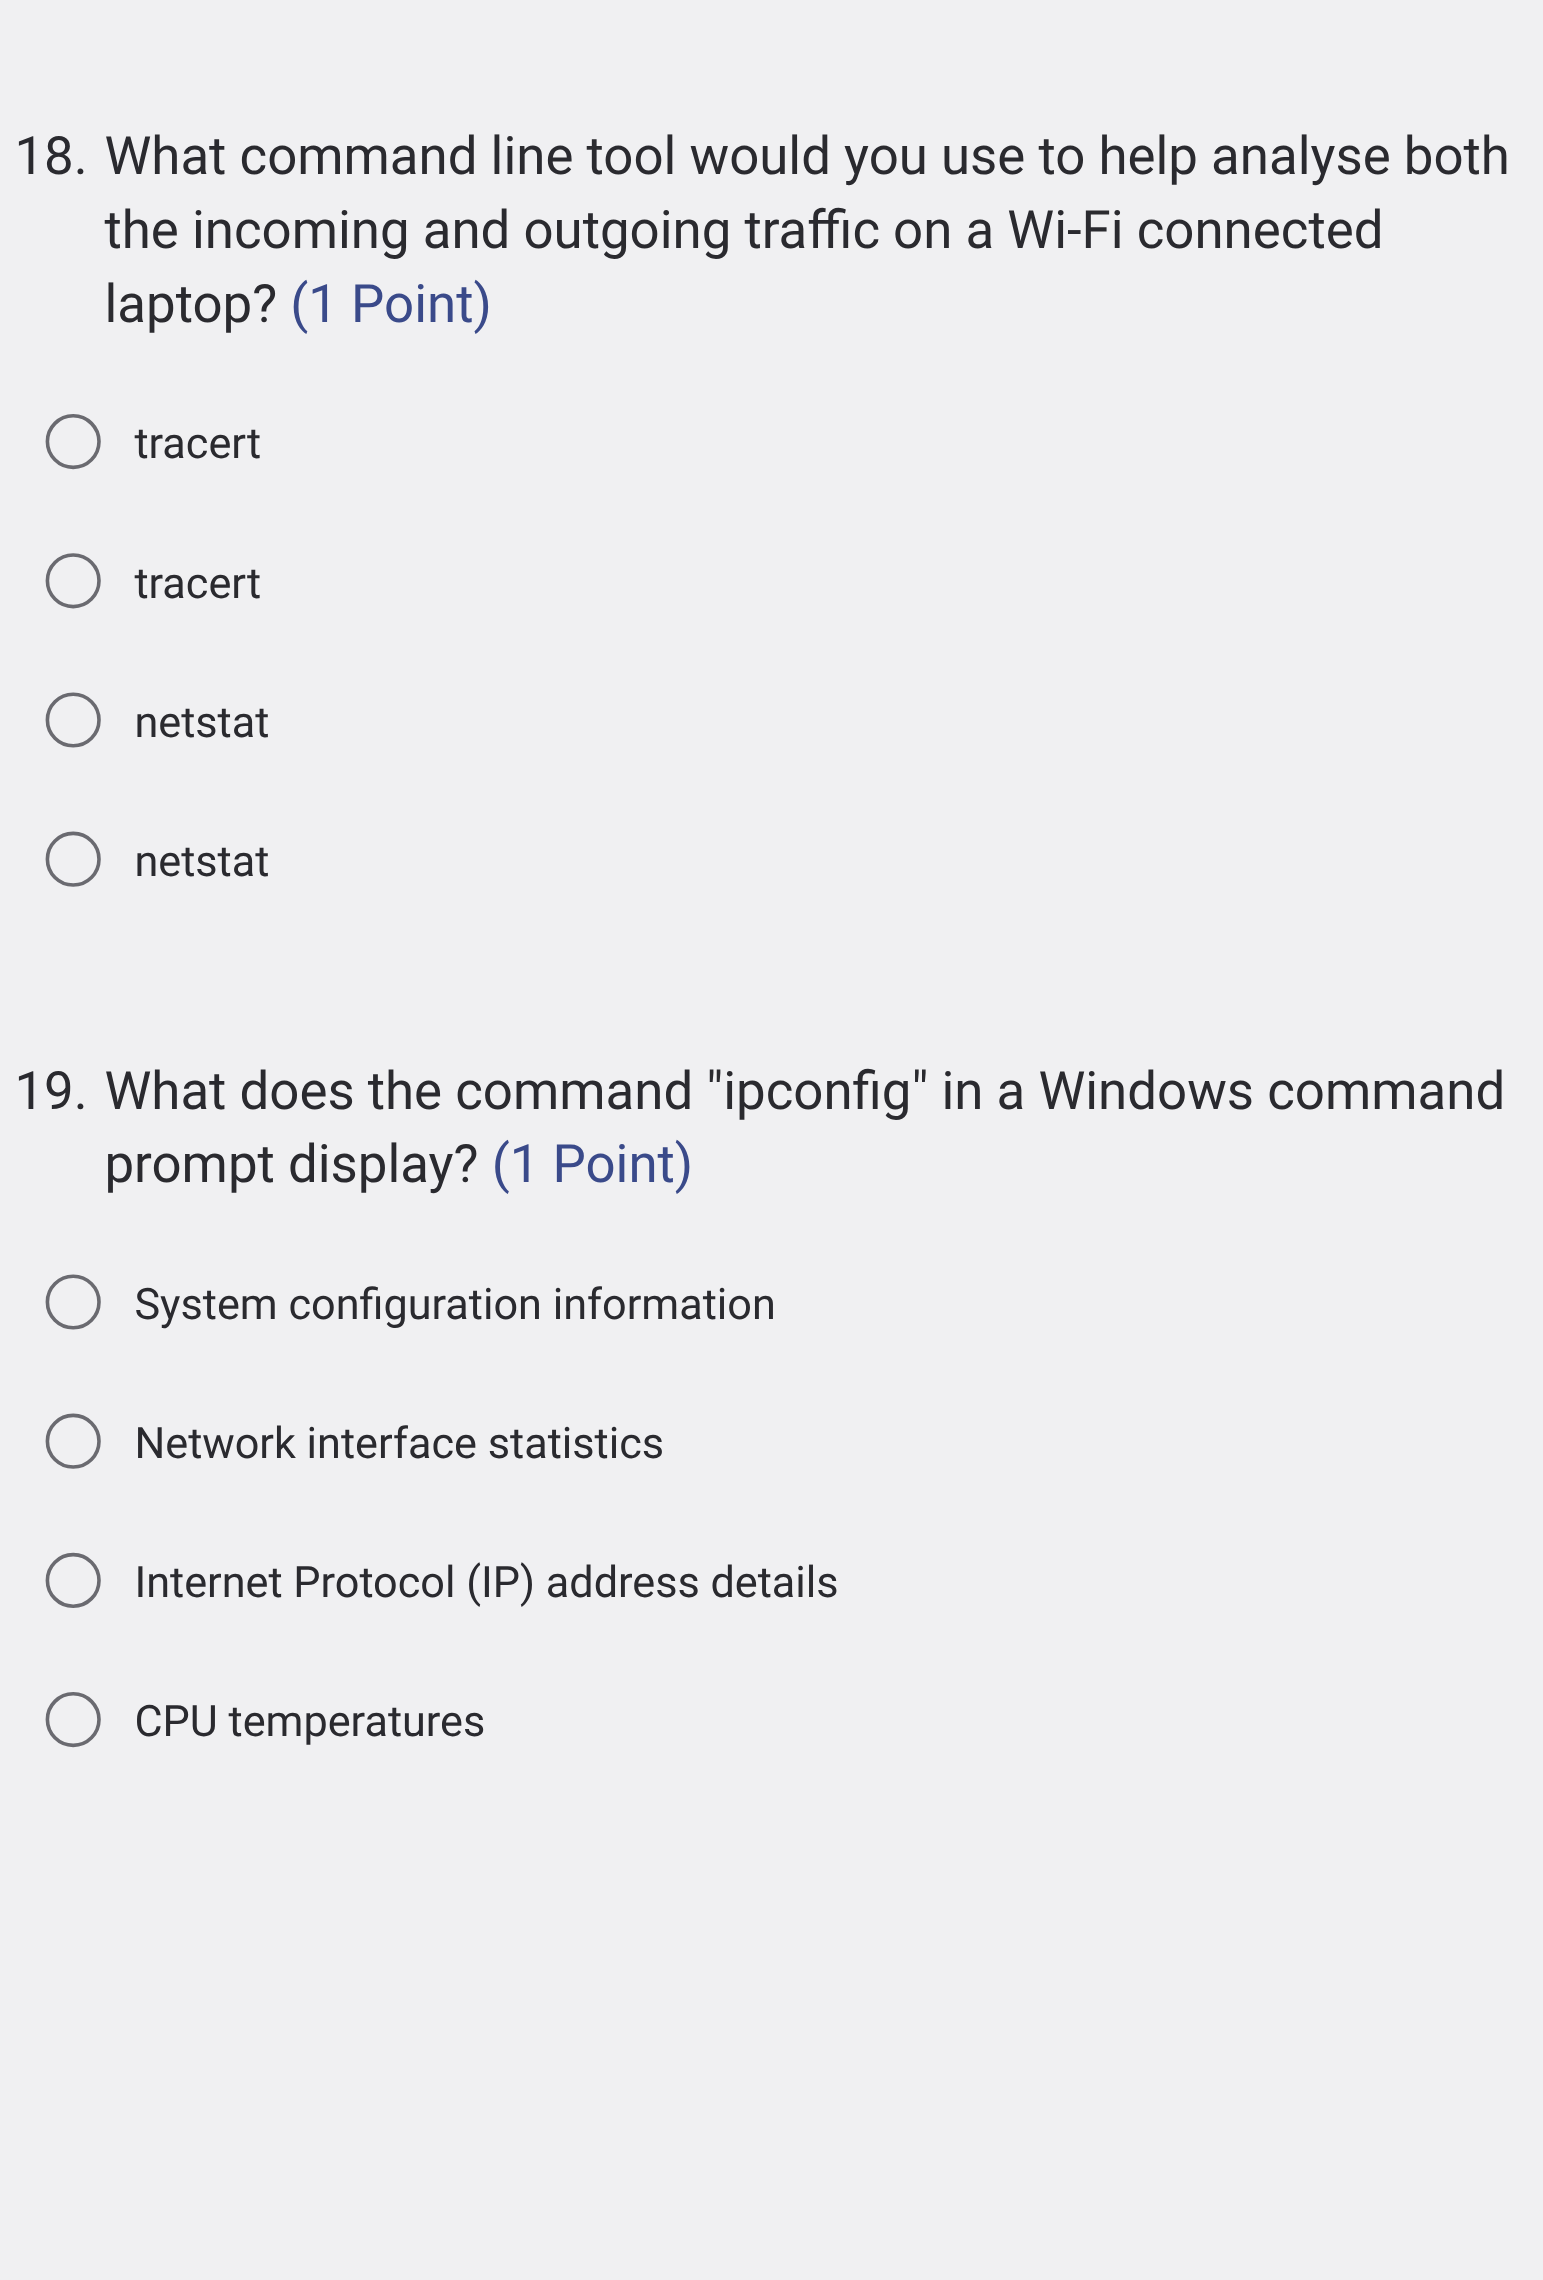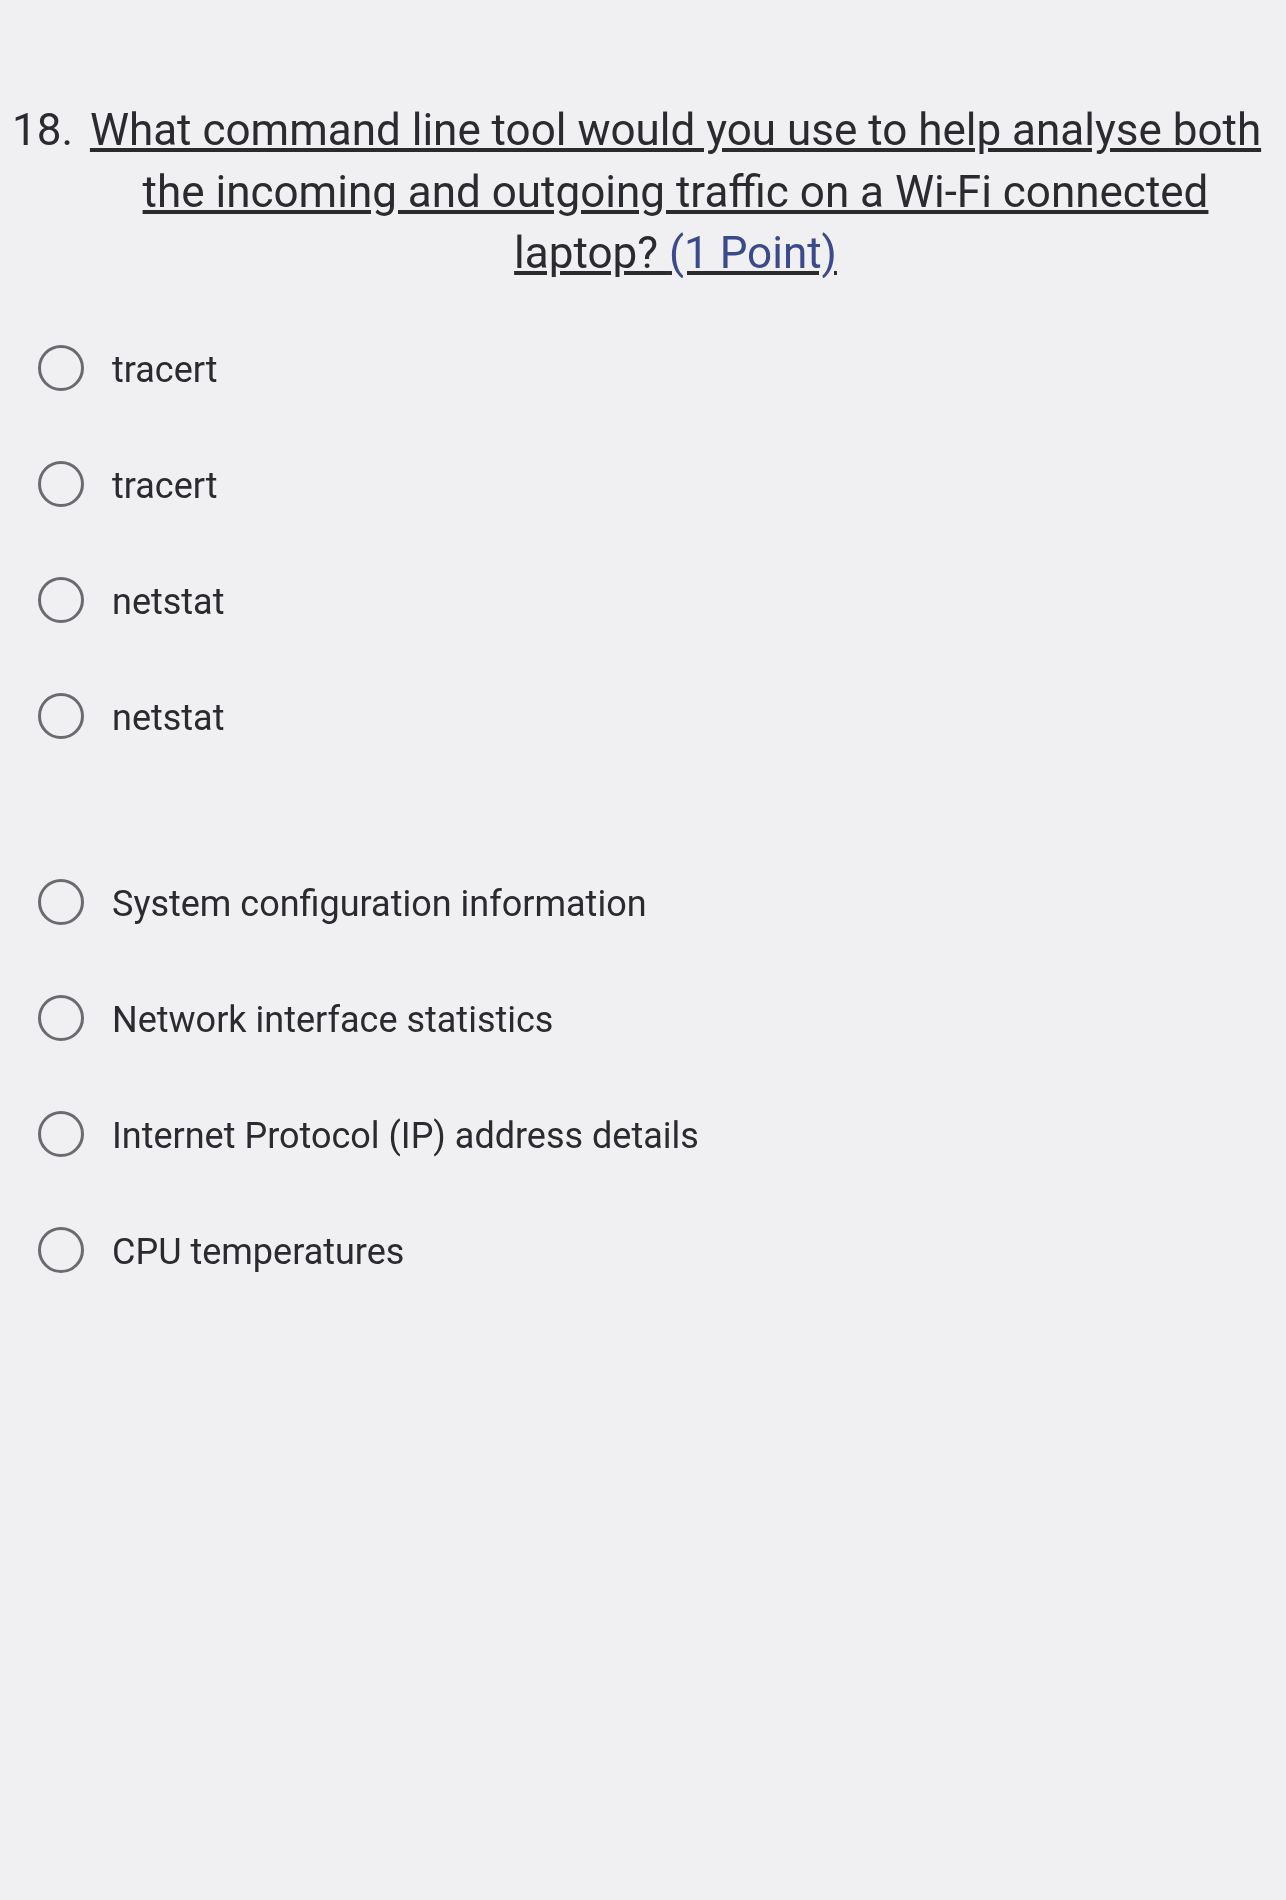--- a/index.html
+++ b/index.html
@@ -15,36 +15,34 @@
     padding-top: 100px;
   }
   .question-block {
     margin-bottom: 140px;
   }
   .question-header {
     display: flex;
     padding-left: 12px;
     padding-right: 22px;
     margin-bottom: 60px;
-    text-align: center;
   }
   .question-number {
     font-size: 44px;
     color: #2a2a2f;
     font-weight: 400;
     flex-shrink: 0;
     padding-right: 14px;
     line-height: 1.4;
   }
   .question-text {
     font-size: 44px;
     color: #2a2a2f;
     font-weight: 400;
     line-height: 1.4;
-    text-decoration: underline;
   }
   .points {
     color: #3a4a8a;
   }
   .options {
     padding-left: 38px;
   }
   .option {
     display: flex;
     align-items: flex-end;
@@ -90,20 +88,26 @@
       <div class="option-label">netstat</div>
     </div>
     <div class="option">
       <div class="radio"></div>
       <div class="option-label">netstat</div>
     </div>
   </div>
 </div>
 
 <div class="question-block">
+  <div class="question-header">
+    <div class="question-number">19.</div>
+    <div class="question-text">
+      <span>What does the command "ipconfig" in a Windows command prompt display? </span><span class="points">(1 Point)</span>
+    </div>
+  </div>
   <div class="options">
     <div class="option">
       <div class="radio"></div>
       <div class="option-label">System configuration information</div>
     </div>
     <div class="option">
       <div class="radio"></div>
       <div class="option-label">Network interface statistics</div>
     </div>
     <div class="option">

